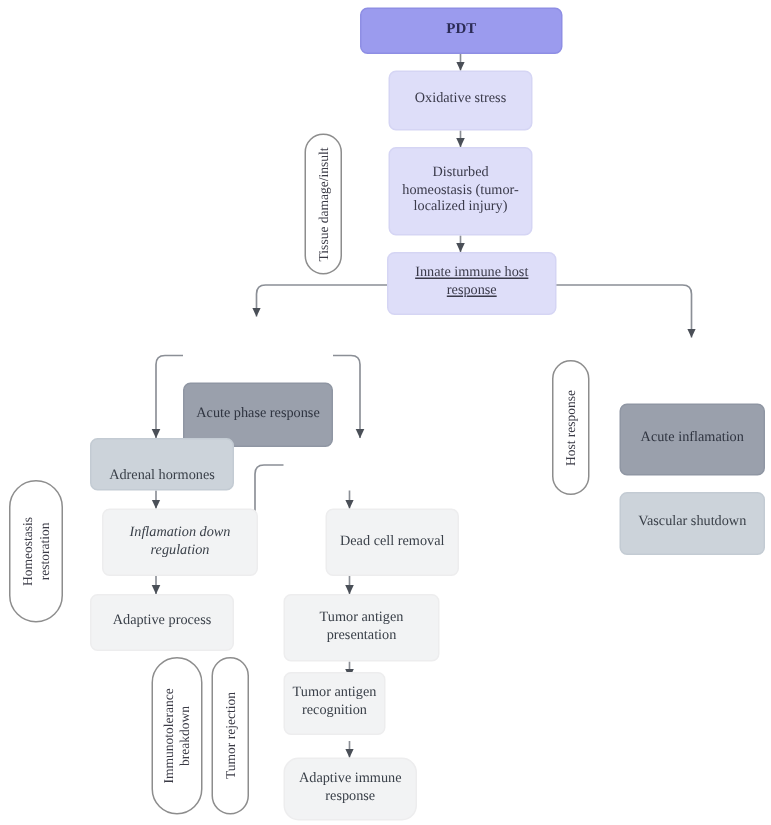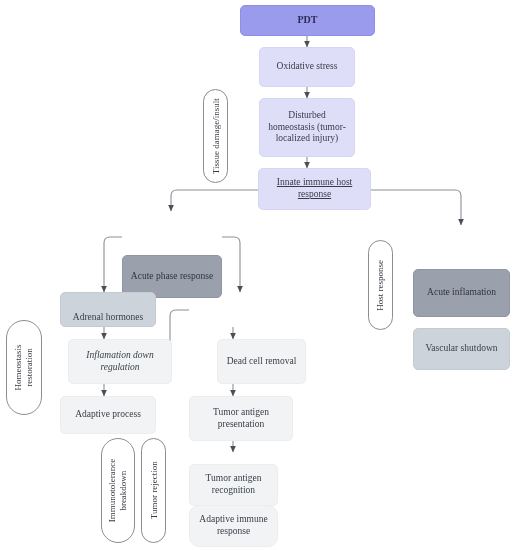--- a/index.html
+++ b/index.html
@@ -172,21 +172,21 @@
   </div>
 
   <div class="node lvl-light" style="left:189px; top:339px; width:89px; height:45px;margin-left:28px;">
     <span>Dead cell removal</span>
   </div>
 
   <div class="node lvl-light" style="left:189px; top:396px; width:104px; height:45px;">
     <span>Tumor antigen presentation</span>
   </div>
 
-  <div class="node lvl-light" style="left:189px; top:464px; width:89px; height:42px;">
+  <div class="node lvl-light" style="left:189px; top:448px; width:68px; height:42px;">
     <span>Tumor antigen recognition</span>
   </div>
 
   <div class="node lvl-light" style="left:189px; top:505px; width:89px; height:42px;border-radius:10px;">
     <span>Adaptive immune response</span>
   </div>
 
   <div class="capsule" style="left:203px; top:89px; width:25px; height:94px;">
     <span class="vtext">Tissue damage/insult</span>
   </div>

